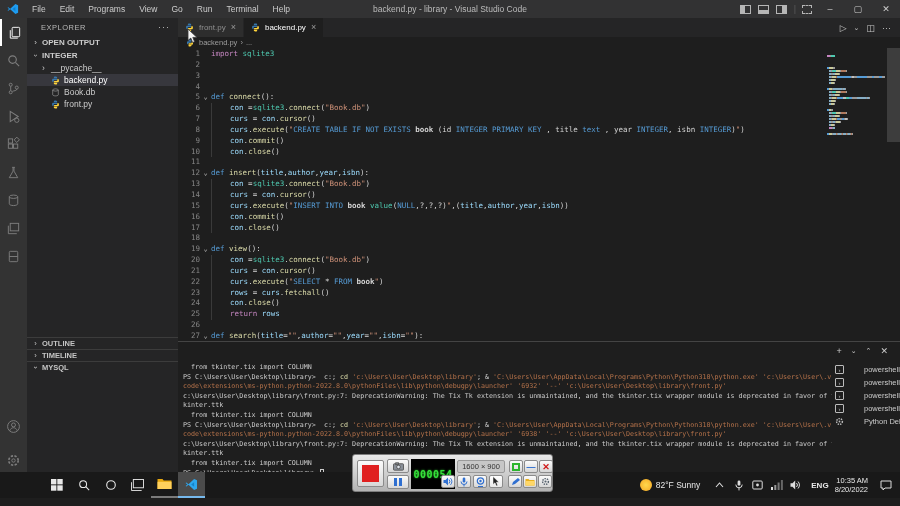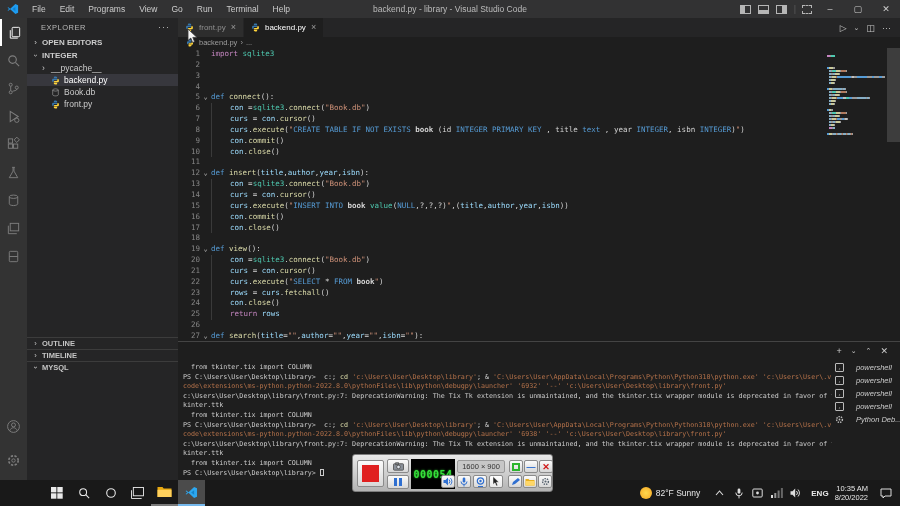--- a/index.html
+++ b/index.html
@@ -71,21 +71,21 @@
   .panel-tab{padding:0 7px;font-size:7.5px;letter-spacing:.4px;color:#969696;display:flex;align-items:center;}
   .panel-tab.active{color:#e7e7e7;border-bottom:1px solid #e7e7e7;}
   .panel-actions{margin-left:auto;display:flex;align-items:center;gap:9px;color:#cccccc;font-size:9px;padding-right:12px;}
   .panel-actions .small{font-size:7px;}
   .panel-body{flex:1;display:flex;min-height:0;}
   #terminal{flex:1;padding:4px 0 0 5px;overflow:hidden;min-width:0;}
   .tline{height:9.6px;line-height:9.6px;font-family:"DejaVu Sans Mono",monospace;font-size:6.7px;white-space:pre;}
   .c-tp{color:#cccccc}.c-ty{color:#dcdcaa}.c-ts{color:#b5724a}
   .box-cursor{display:inline-block;width:4px;height:7px;border:1px solid #cccccc;vertical-align:-1px;}
   #term-list{width:68px;flex:none;padding-top:4px;}
-  .term-row{height:13px;display:flex;gap:12px;font-size:7.5px;color:#cccccc;padding-left:3px;white-space:nowrap;overflow:hidden;font-style:italic;}
+  .term-row{height:13px;display:flex;align-items:center;gap:20px;font-size:7.5px;color:#cccccc;padding-left:3px;white-space:nowrap;overflow:hidden;}
   .ps-icon{width:9px;height:9px;border:1px solid #bbbbbb;border-radius:1px;font-size:6px;line-height:8px;text-align:center;color:#bbbbbb;flex:none;}
 
   
   #recorder{position:absolute;left:352px;top:454px;width:201px;height:38px;z-index:40;
     background:linear-gradient(#e9e9e9,#b4b4b4);border:1px solid #7d7d7d;border-radius:3px;}
   .rec-btn{position:absolute;background:linear-gradient(#fbfbfb,#d7d7d7);border:1px solid #8b8b8b;border-radius:2px;
     display:flex;align-items:center;justify-content:center;}
   #rec-stop{left:4px;top:5px;width:27px;height:27px;}
   #rec-stop i{width:17px;height:17px;background:#e02020;display:block;}
   #rec-cam{left:34px;top:4px;width:22px;height:14px;}
@@ -99,21 +99,21 @@
     border-radius:2px;display:flex;align-items:center;justify-content:center;font-size:7.5px;color:#333;}
   .rec-sm{width:14px;height:13px;}
   #rec-region{left:156px;top:5px;} #rec-region i{width:8px;height:8px;border:2px solid #2db52d;display:block;}
   #rec-min{left:171px;top:5px;color:#2f6fd0;font-weight:bold;font-size:9px;}
   #rec-close{left:186px;top:5px;color:#d01818;font-weight:bold;font-size:9px;}
   #rec-spk{left:88px;top:20px;} #rec-mic{left:104px;top:20px;} #rec-web{left:120px;top:20px;}
   #rec-cur{left:136px;top:20px;background:linear-gradient(#ffffff,#e8e8e8);}
   #rec-pen{left:155px;top:20px;} #rec-fold{left:170px;top:20px;} #rec-gear{left:185px;top:20px;}
 
   
-  #taskbar{position:absolute;left:0;right:0;bottom:0;height:26px;background:#191919;display:flex;align-items:flex-start;z-index:30;padding-left:43px;}
+  #taskbar{position:absolute;left:0;right:0;bottom:8px;height:26px;background:#191919;display:flex;align-items:flex-start;z-index:30;padding-left:43px;}
   .tk-btn{width:27px;height:26px;display:flex;align-items:center;justify-content:center;color:#e8e8e8;flex:none;}
   #tk-vscode{background:#4b4b4b;border-bottom:2px solid #76b9ed;}
   #tk-folder{border-bottom:2px solid #7a7a7a;}
   #tk-right{margin-left:auto;display:flex;align-items:center;height:100%;}
   #tk-weather{display:flex;align-items:center;gap:4px;color:#e8e8e8;font-size:8.5px;padding-right:10px;}
   #tk-sun{width:12px;height:12px;border-radius:50%;background:radial-gradient(#ffd84d,#f5a623);}
   .tray-ico{width:13px;height:26px;display:flex;align-items:center;justify-content:center;color:#dddddd;margin:0 3px;}
   #tk-lang{font-size:8px;font-weight:bold;color:#e8e8e8;margin:0 6px;}
   #tk-clock{text-align:right;font-size:7.5px;line-height:9px;color:#e8e8e8;margin-right:8px;}
   #tk-action{width:20px;height:26px;display:flex;align-items:center;justify-content:center;color:#dddddd;margin-right:4px;}
@@ -237,21 +237,21 @@
         </div>
       </div>
 
     <div id="sidebar">
       <div class="sb-header">
         <span>EXPLORER</span>
         <span class="sb-dots">···</span>
       </div>
       <div class="sb-row">
         <span class="chev chev-r">›</span>
-        <span>OPEN EDITORS</span>
+        <span>OPEN OUTPUT</span>
       </div>
       <div class="sb-row">
         <span class="chev chev-d">›</span>
         <span>INTEGER</span>
       </div>
       <div id="file-tree">
           <div class="file-row">
             <span class="chev">›</span>
             <span>__pycache__</span>
           </div>

